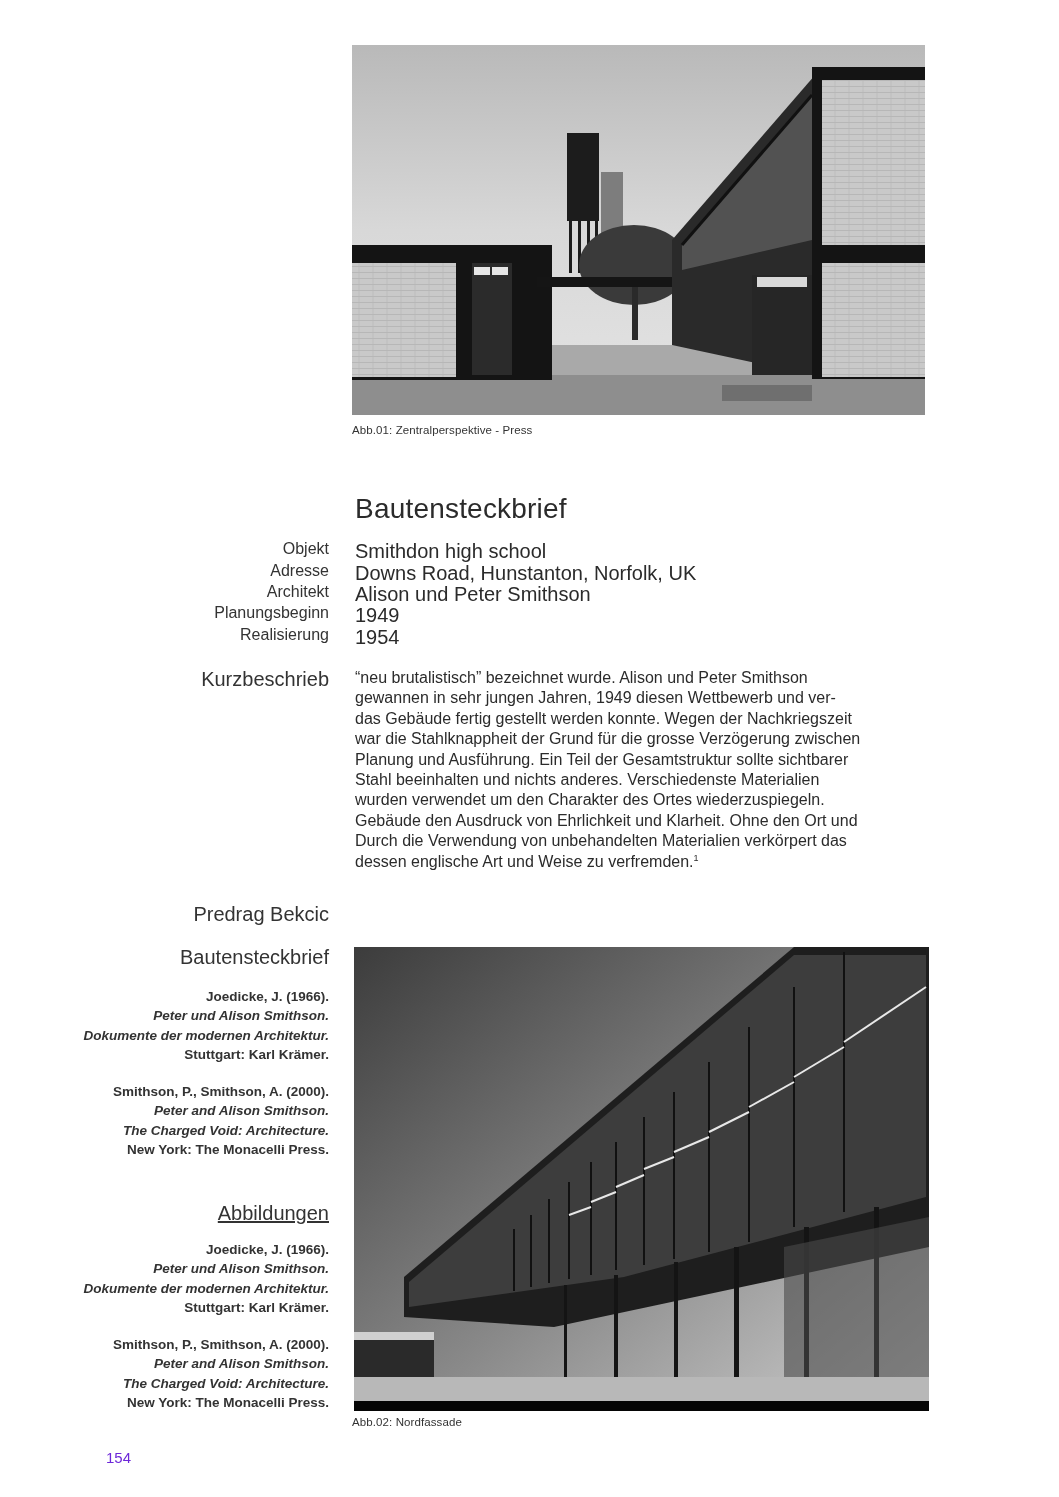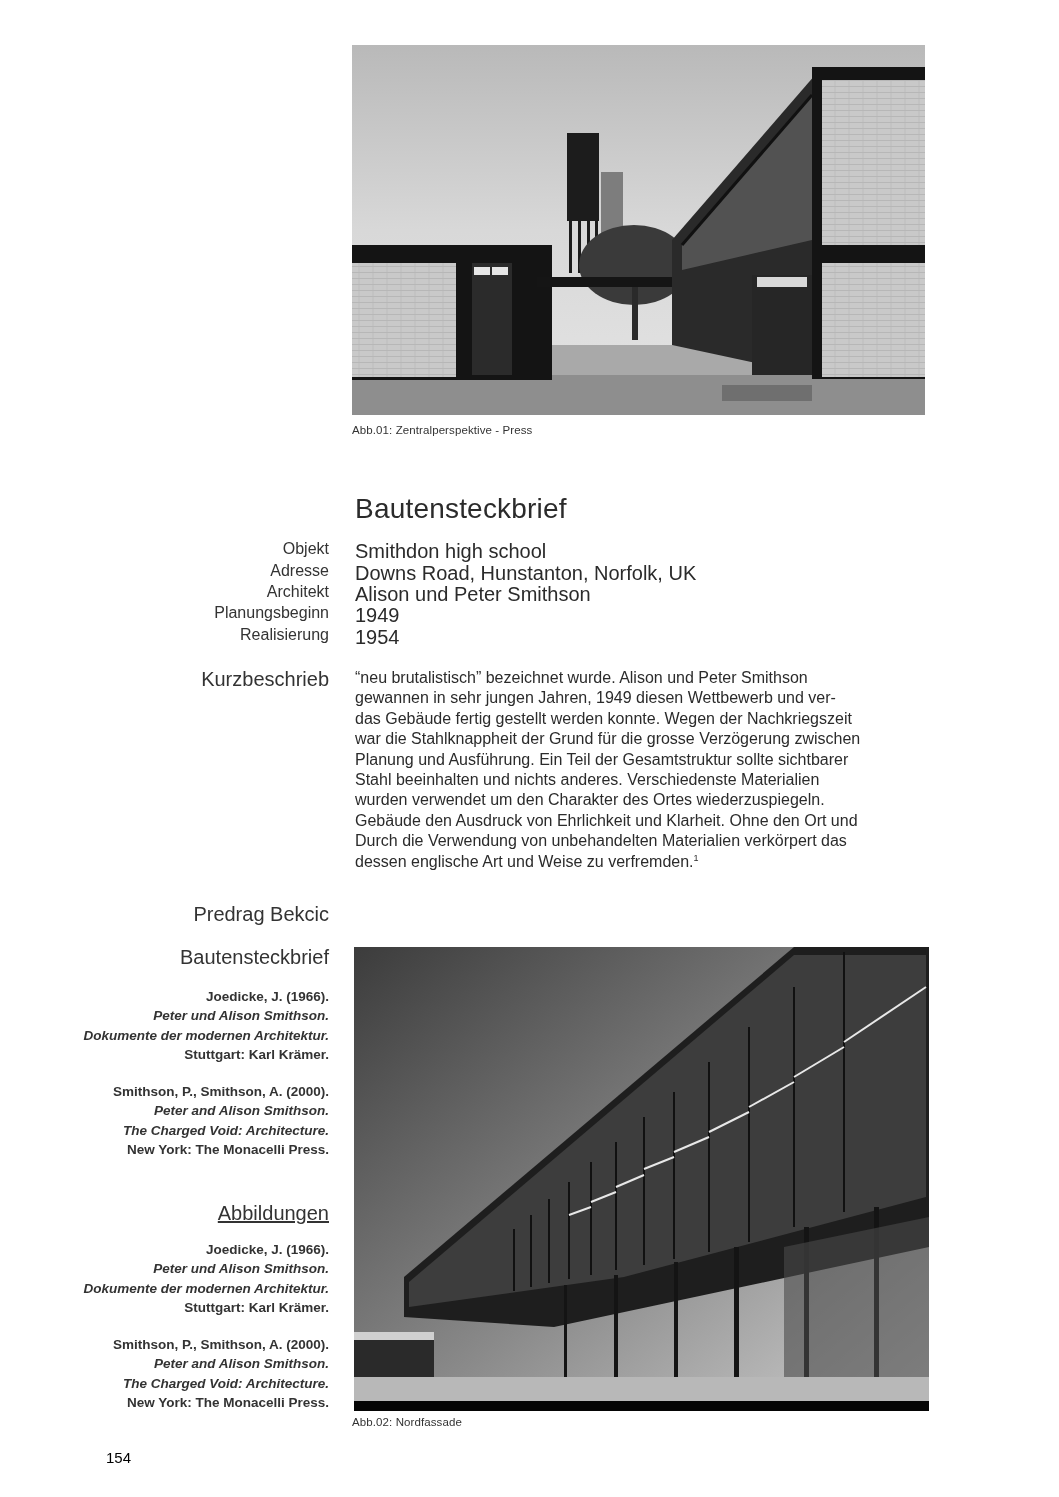--- a/index.html
+++ b/index.html
@@ -10,21 +10,21 @@
   .caption { font-size:11.5px; color:#333; letter-spacing:0.1px; }
   .title { font-size:28px; font-weight:300; color:#2b2b2b; letter-spacing:0.2px; }
   .kv-label { position:absolute; right:730px; text-align:right; font-size:16px; color:#333; white-space:nowrap; }
   .kv-value { position:absolute; left:355px; font-size:20px; color:#2b2b2b; white-space:nowrap; }
   .body-text { position:absolute; left:355px; width:580px; font-size:16px; line-height:20.4px; color:#2b2b2b; }
   .body-text span { display:block; white-space:nowrap; }
   .side-head { position:absolute; right:730px; text-align:left; font-size:20px; color:#333; white-space:nowrap; }
   .ref { position:absolute; right:730px; text-align:right; font-size:13.5px; line-height:19.3px; color:#333; white-space:nowrap;font-weight:bold; }
   .ref span { display:block; }
   .ref .it { font-style:italic; }
-  .pagenum { position:absolute; left:106px; top:1449px; font-size:15px; color:#000000; font-family:"Liberation Sans", sans-serif; }
+  .pagenum { position:absolute; left:106px; top:1449px; font-size:15px; color:#6d28d9; font-family:"Liberation Sans", sans-serif; }
   sup { font-size:9px; line-height:0; }
 </style>
 </head>
 <body>
 
 <div class="photo" style="left:352px; top:45px; width:573px; height:370px;">
   <svg width="573" height="370" viewBox="0 0 573 370">
     <defs>
       <linearGradient id="sky1" x1="0" y1="0" x2="0" y2="1">
         <stop offset="0" stop-color="#b9b9b9"></stop>

